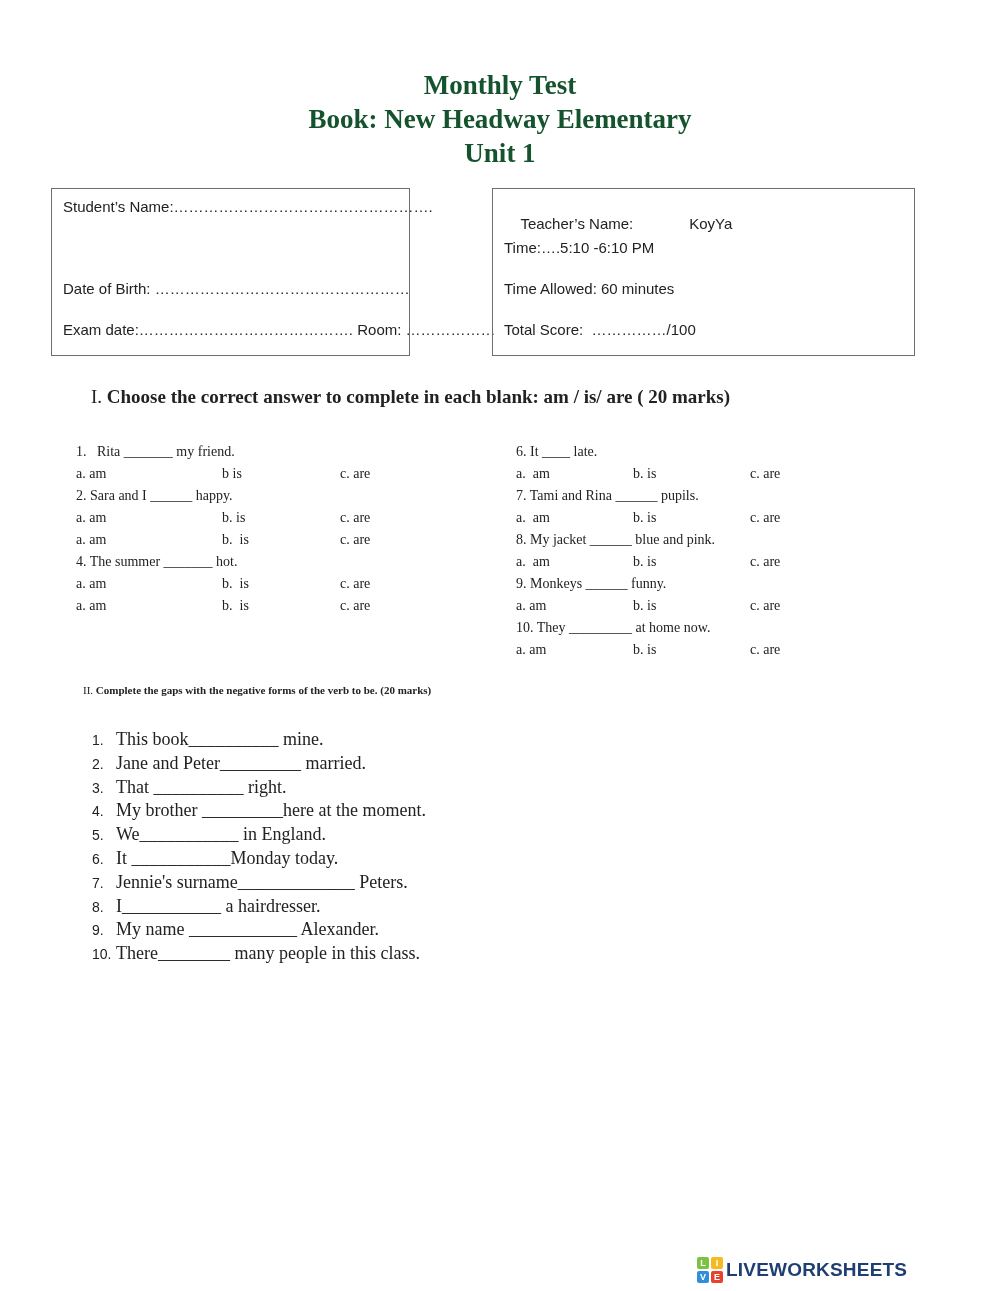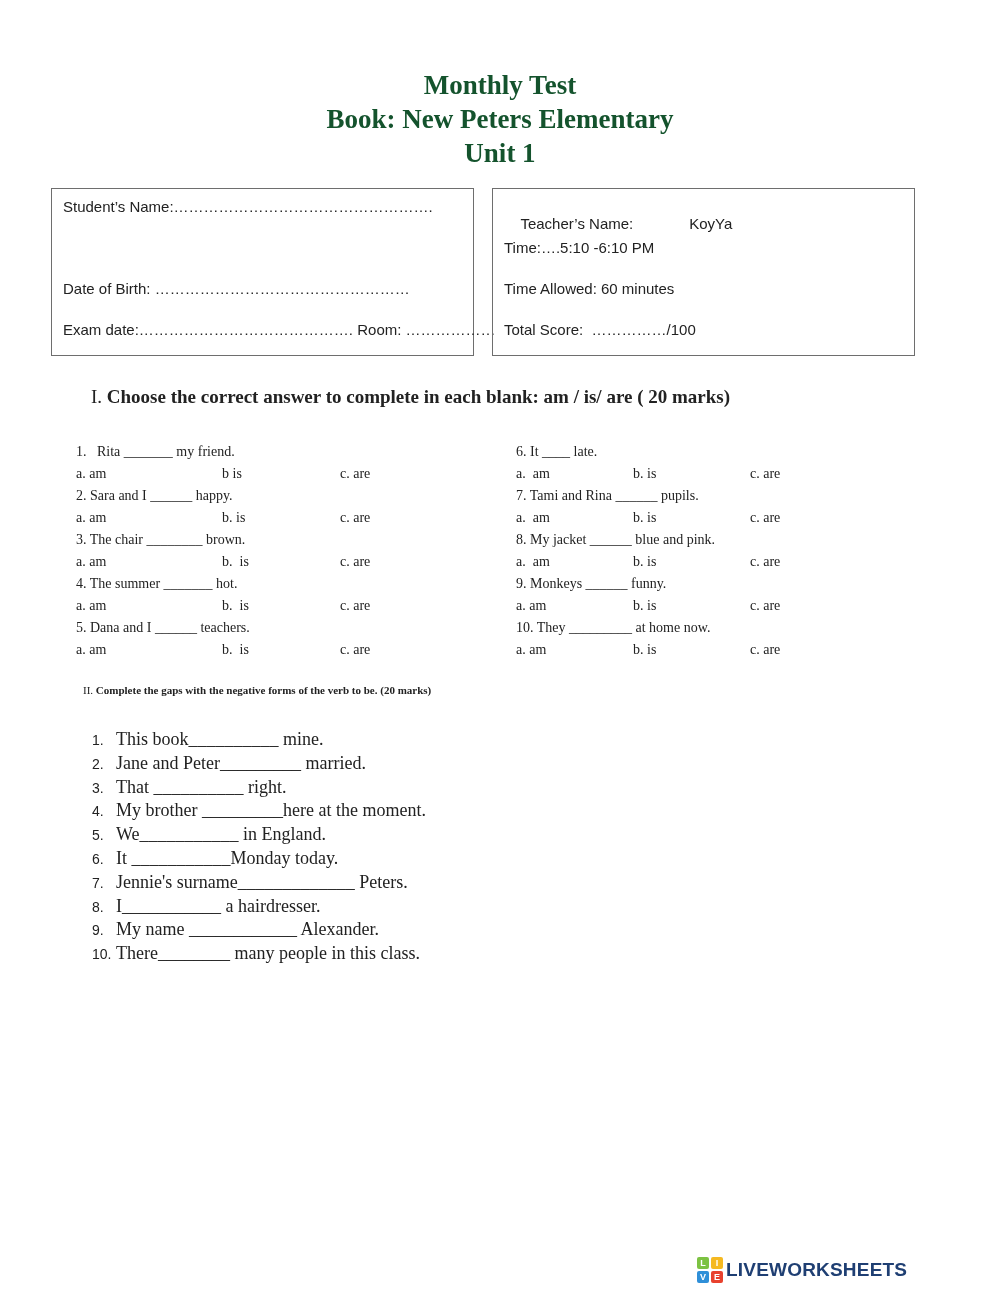--- a/index.html
+++ b/index.html
@@ -14,21 +14,21 @@
       color: #14532d;
     }
     .title-line { display: block; }
 
     .info-box {
       position: absolute; top: 188px; height: 168px;
       border: 1.5px solid #6e6e6e; box-sizing: border-box;
       font-family: "Liberation Sans", "DejaVu Sans", sans-serif;
       font-size: 15px; color: #222;
     }
-    .info-box.left { left: 51px; width: 423px; }
+    .info-box.left { left: 51px; width: 359px; }
     .info-box.right { left: 492px; width: 423px; padding-left: 34px; }
     .info-line { position: absolute; left: 11px; white-space: pre; }
     .info-line.l1 { top: 9px; }
     .info-line.l2 { top: 50px; }
     .info-line.l3 { top: 91px; }
     .info-line.l4 { top: 132px; }
     .info-gap { display: inline-block; }
 
     .section-heading {
       position: absolute; left: 76px; font-size: 19px; color: #222; margin-left: 15px;
@@ -73,21 +73,21 @@
     .logo-text {
       font-family: "Liberation Sans", "DejaVu Sans", sans-serif; font-weight: bold;
       font-size: 19px; letter-spacing: 0.2px; color: #1f3f73;
     }
   </style>
 </head>
 <body>
 
 <div class="title-block">
   <span class="title-line">Monthly Test</span>
-  <span class="title-line">Book: New Peters Elementary</span>
+  <span class="title-line">Book: New Headway Elementary</span>
   <span class="title-line">Unit 1</span>
 </div>
 
 <div class="info-box left">
   <span class="info-line l1">Student’s Name:…………………………………………….</span>
   <span class="info-line l3">Date of Birth: ……………………………………………</span>
   <span class="info-line l4">Exam date:……………………………………. Room: ………………</span>
 </div>
 
 <div class="info-box right">
@@ -110,33 +110,31 @@
     <span class="mc-opt opt-a">a. am</span>
     <span class="mc-opt opt-b">b is</span>
     <span class="mc-opt opt-c">c. are</span>
   </span>
   <span class="mc-question">2. Sara and I ______ happy.</span>
   <span class="mc-options">
     <span class="mc-opt opt-a">a. am</span>
     <span class="mc-opt opt-b">b. is</span>
     <span class="mc-opt opt-c">c. are</span>
   </span>
-  <span class="mc-question">3. The chair ________ brown.</span>
   <span class="mc-options">
     <span class="mc-opt opt-a">a. am</span>
     <span class="mc-opt opt-b">b.  is</span>
     <span class="mc-opt opt-c">c. are</span>
   </span>
   <span class="mc-question">4. The summer _______ hot.</span>
   <span class="mc-options">
     <span class="mc-opt opt-a">a. am</span>
     <span class="mc-opt opt-b">b.  is</span>
     <span class="mc-opt opt-c">c. are</span>
   </span>
-  <span class="mc-question">5. Dana and I ______ teachers.</span>
   <span class="mc-options">
     <span class="mc-opt opt-a">a. am</span>
     <span class="mc-opt opt-b">b.  is</span>
     <span class="mc-opt opt-c">c. are</span>
   </span>
 </div>
 
 <div class="mc-col right">
   <span class="mc-question">6. It ____ late.</span>
   <span class="mc-options">

